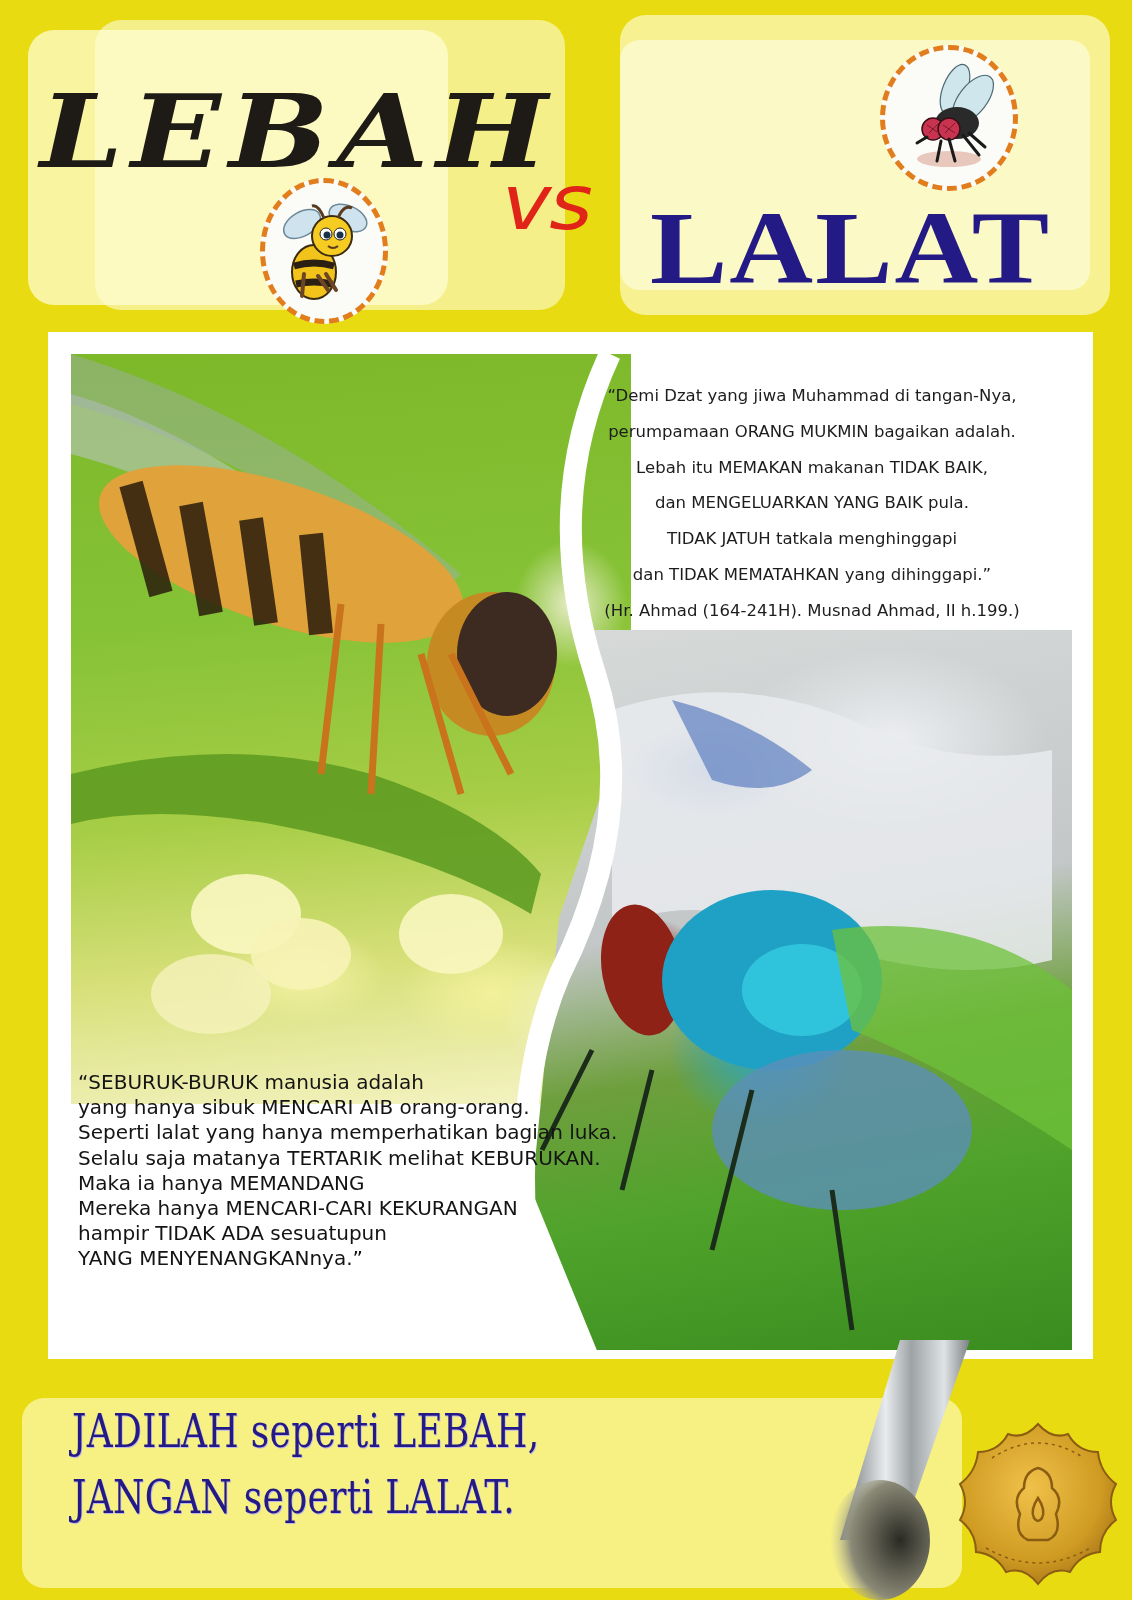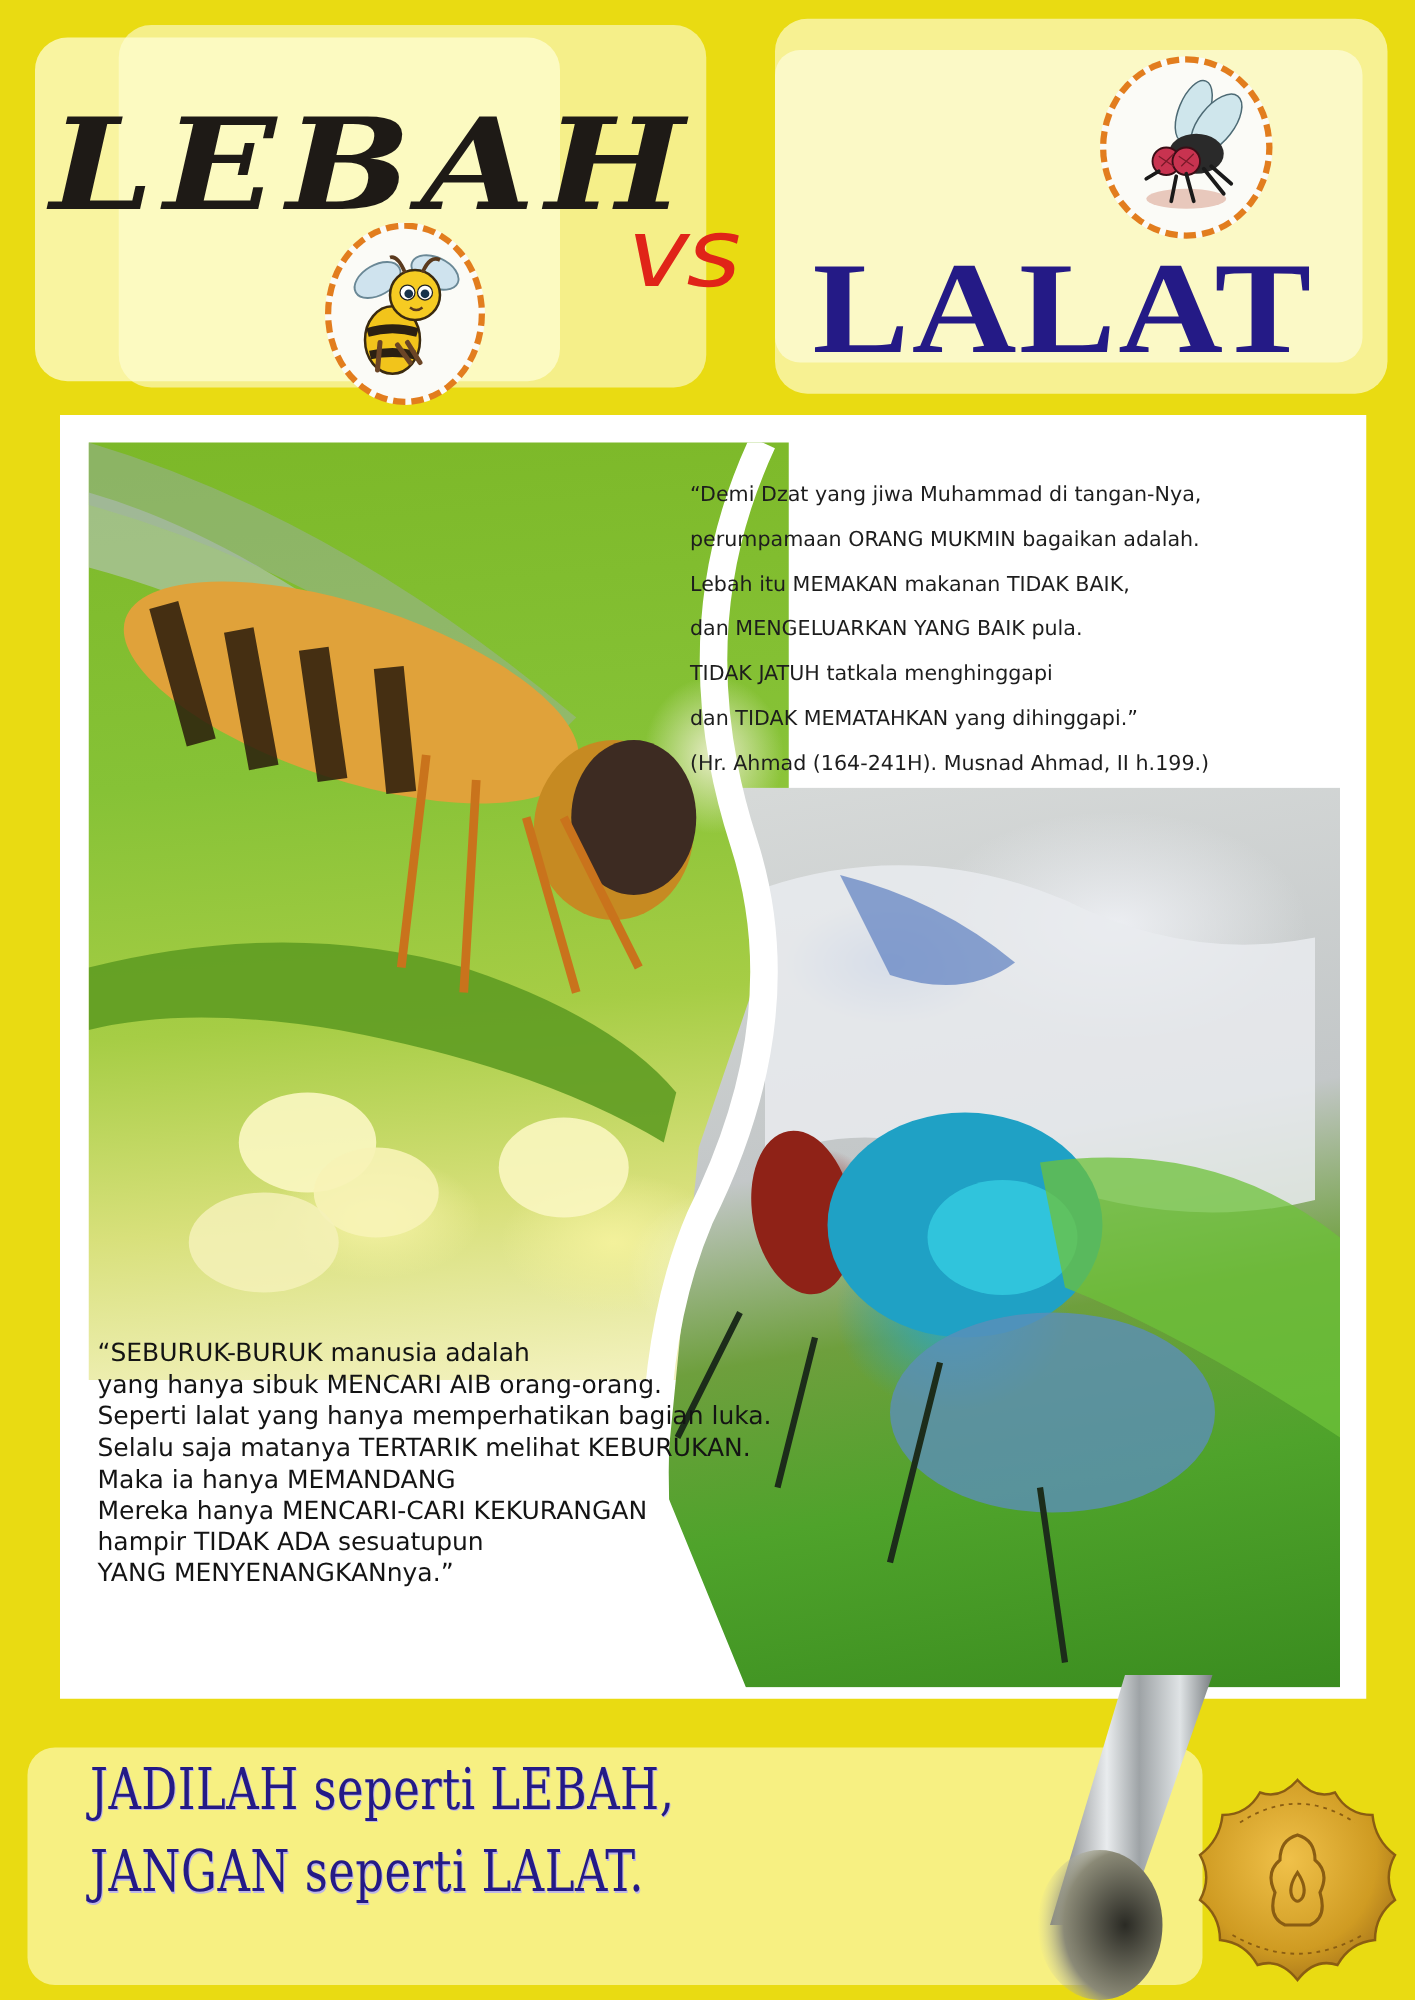--- a/index.html
+++ b/index.html
@@ -75,21 +75,21 @@
       radial-gradient(ellipse 120px 70px at 180px 140px, #6e8dc6, transparent 70%),
       linear-gradient(170deg, #d7dad9 0%, #c3c7c8 40%, #6e9f3d 58%, #4fa32b 75%, #3a8c1f 100%);
     clip-path: polygon(10% 0, 100% 0, 100% 100%, 12% 100%, 0 78%, 5% 40%, 15% 18%);
   }
   .curve-divider {
     position: absolute; left: 500px; top: 354px; width: 130px; height: 1000px;
   }
 
   .quote-bee {
     position: absolute; right: 60px; top: 378px; width: 520px;
-    text-align: left; color: #1d1d1d;
+    text-align: center; color: #1d1d1d;
     font-family: "DejaVu Sans", sans-serif; font-size: 16.5px; line-height: 35.8px;
   }
   .quote-bee .line { display: block; white-space: nowrap; }
 
   .quote-fly {
     position: absolute; left: 78px; top: 1070px; width: 560px;
     color: #141414;
     font-family: "DejaVu Sans", sans-serif; font-size: 20px; line-height: 25.2px;
   }
   .quote-fly .line { display: block; white-space: nowrap; }

